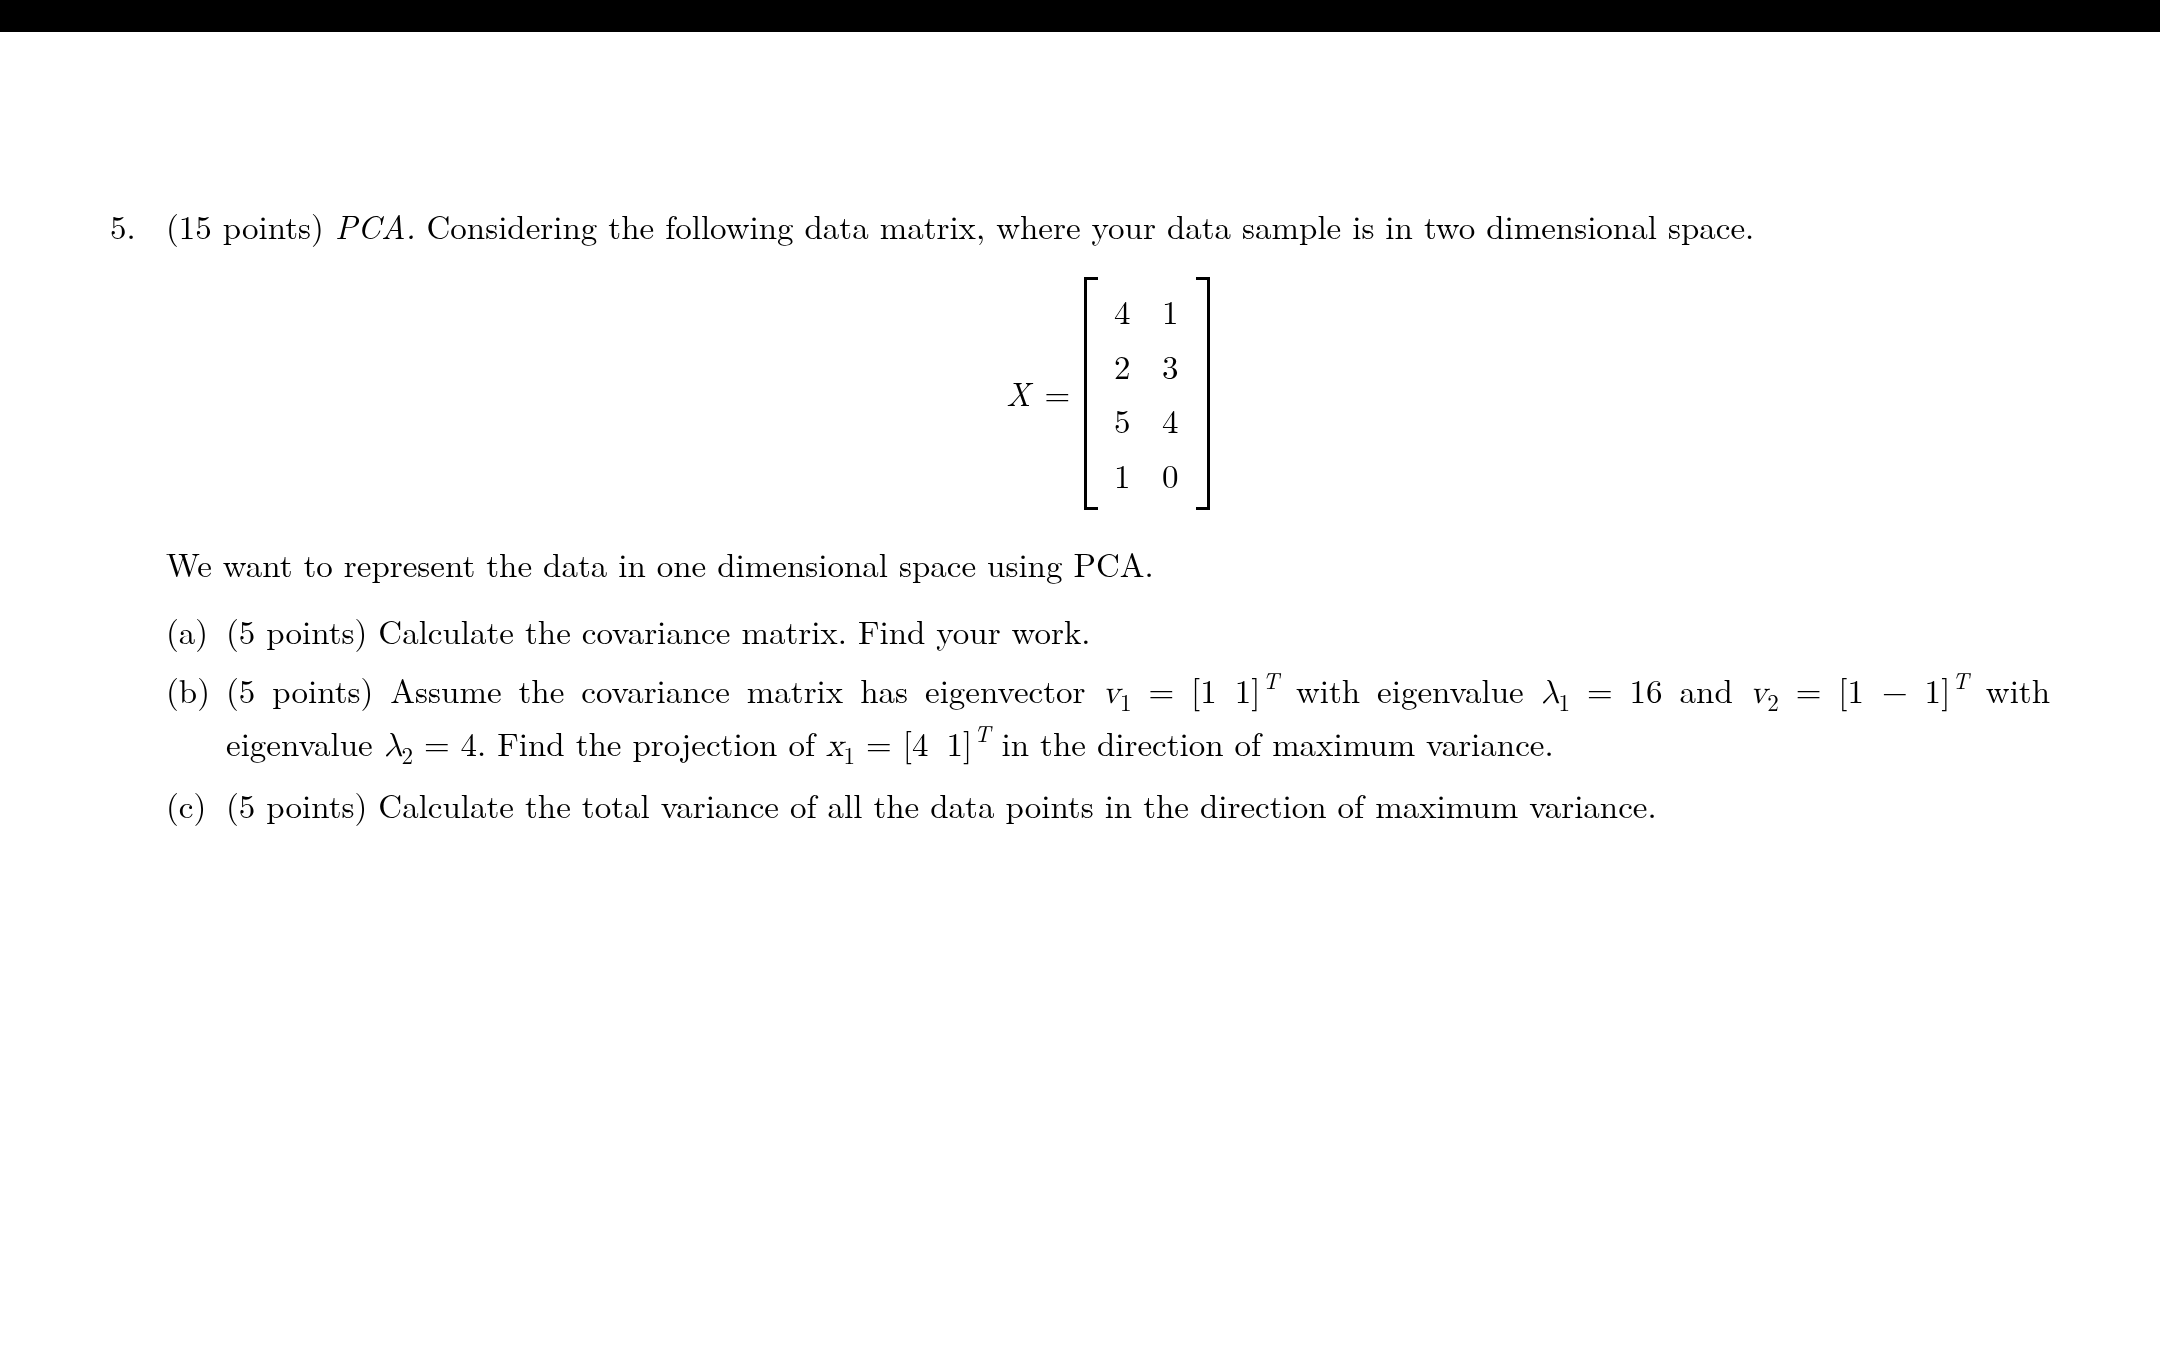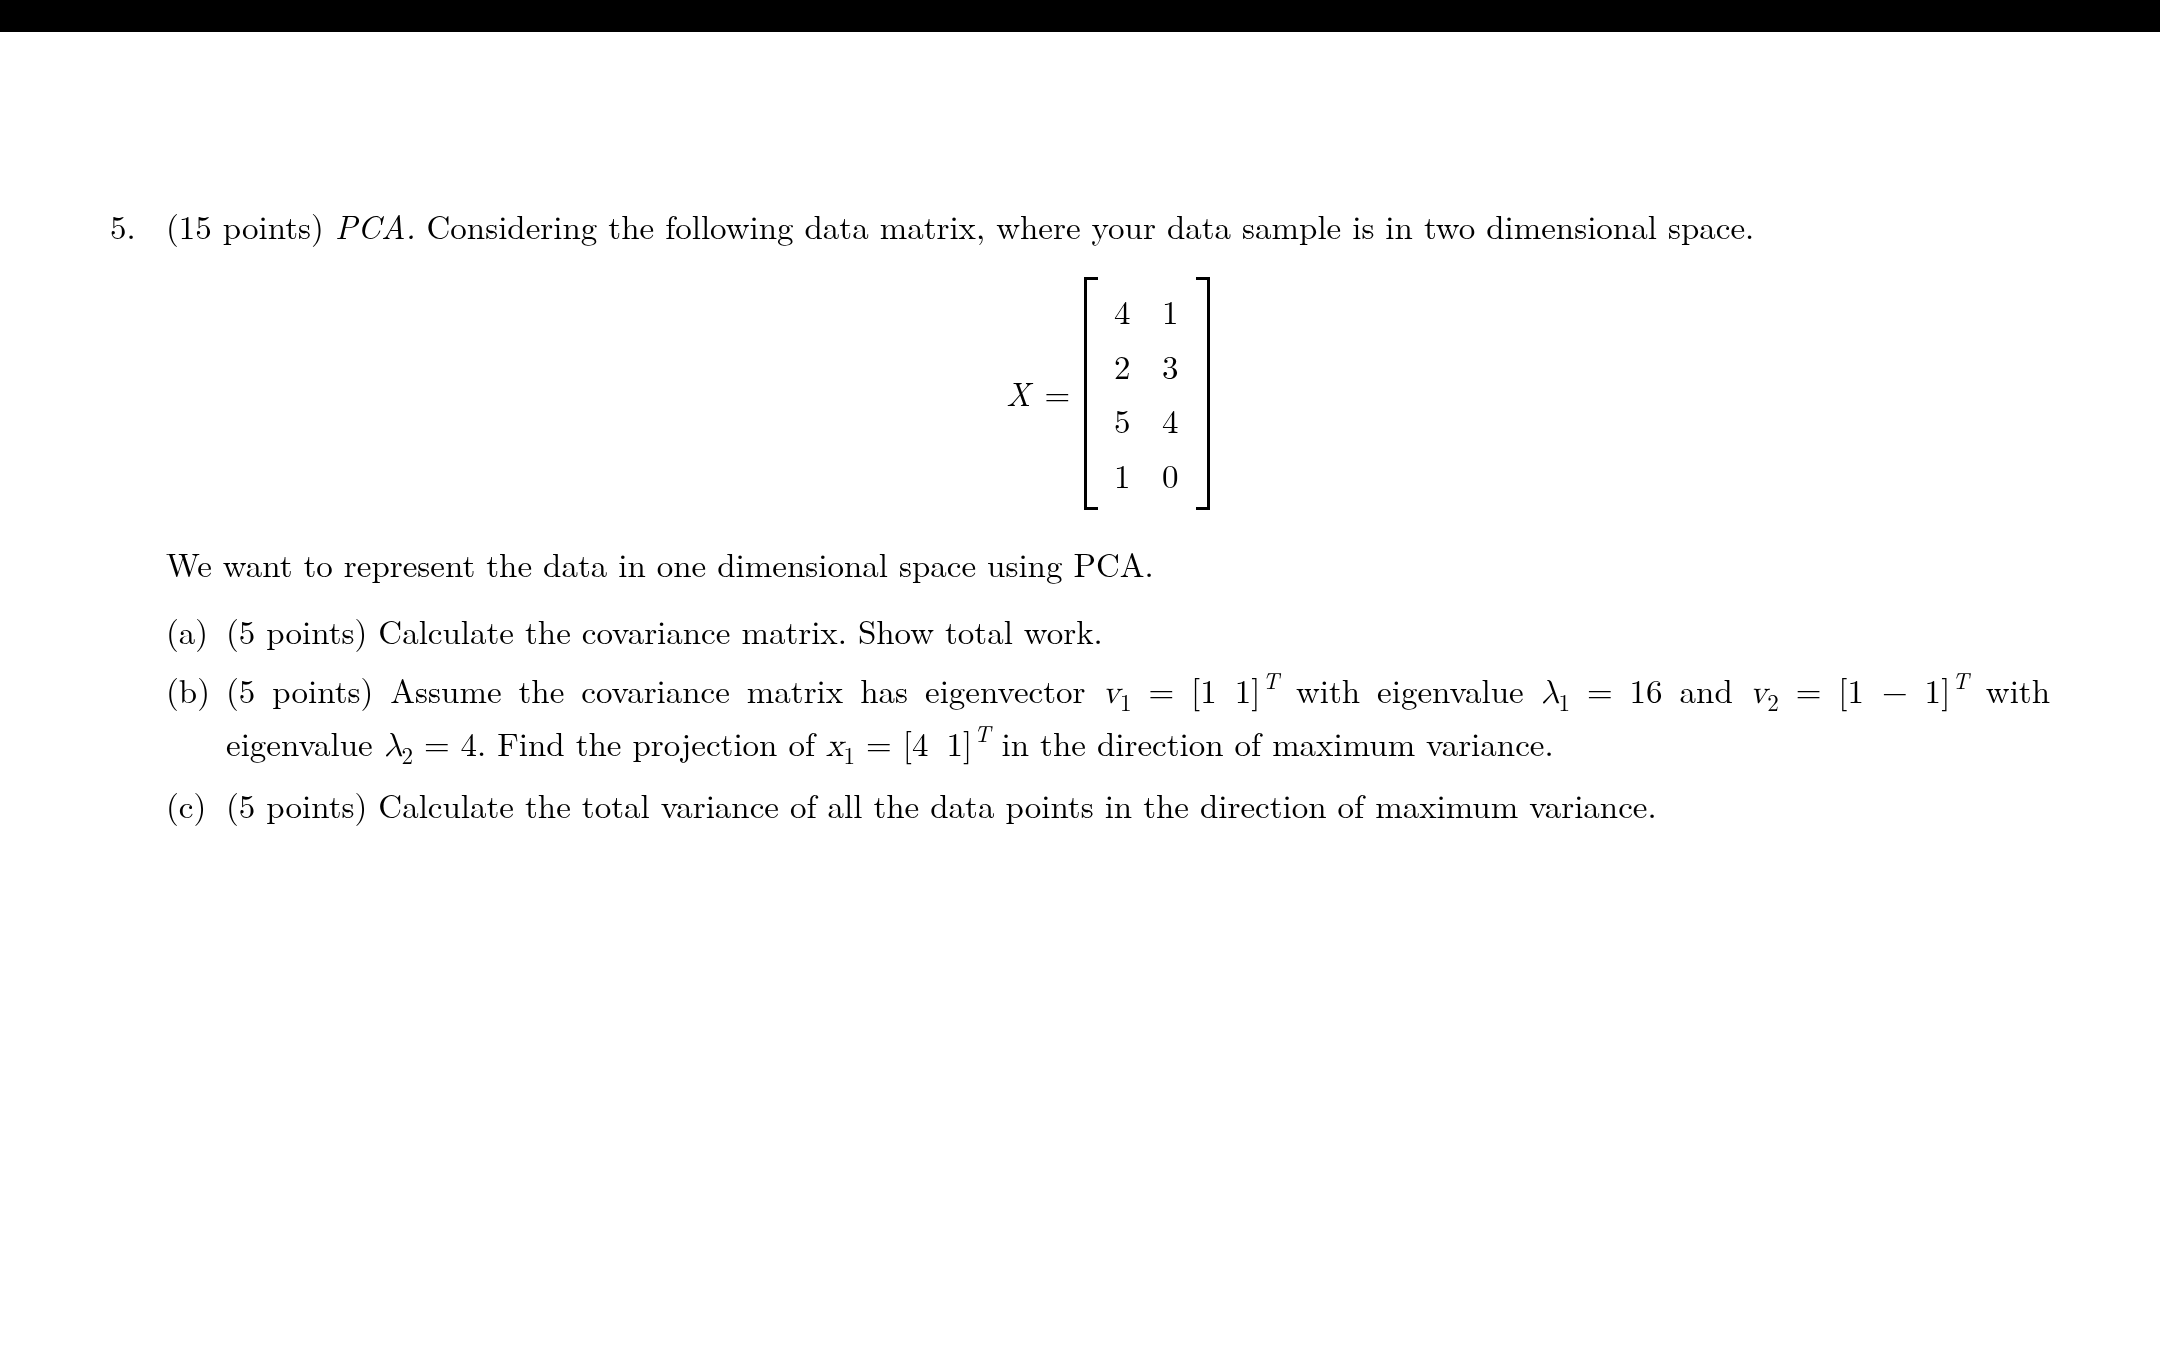--- a/index.html
+++ b/index.html
@@ -177,21 +177,21 @@
               <div class="bracket-right"></div>
             </div>
           </div>
         </div>
 
         <div class="para intro-line">We want to represent the data in one dimensional space using PCA.</div>
 
         <div class="subpart">
           <div class="subpart-label">(a)</div>
           <div class="subpart-content">
-            <span>(5 points)</span><span> Calculate the covariance matrix. Show total work.</span>
+            <span>(5 points)</span><span> Calculate the covariance matrix. Find your work.</span>
           </div>
         </div>
 
         <div class="subpart">
           <div class="subpart-label">(b)</div>
           <div class="subpart-content">
             <span>(5 points)</span><span> Assume the covariance matrix has eigenvector </span><span class="math">v</span><sub>1</sub><span> = </span><span class="vec-bracket">[</span><span>1</span><span class="spacing"></span><span>1</span><span class="vec-bracket">]</span><span class="sup-transpose">T</span><span> with eigenvalue </span><span class="math">λ</span><sub>1</sub><span> = 16 and </span><span class="math">v</span><sub>2</sub><span> = </span><span class="vec-bracket">[</span><span>1</span><span class="spacing"></span><span>− 1</span><span class="vec-bracket">]</span><span class="sup-transpose">T</span><span> with eigenvalue </span><span class="math">λ</span><sub>2</sub><span> = 4. Find the projection of </span><span class="math">x</span><sub>1</sub><span> = </span><span class="vec-bracket">[</span><span>4</span><span class="spacing"></span><span>1</span><span class="vec-bracket">]</span><span class="sup-transpose">T</span><span> in the direction of maximum variance.</span>
           </div>
         </div>
 

